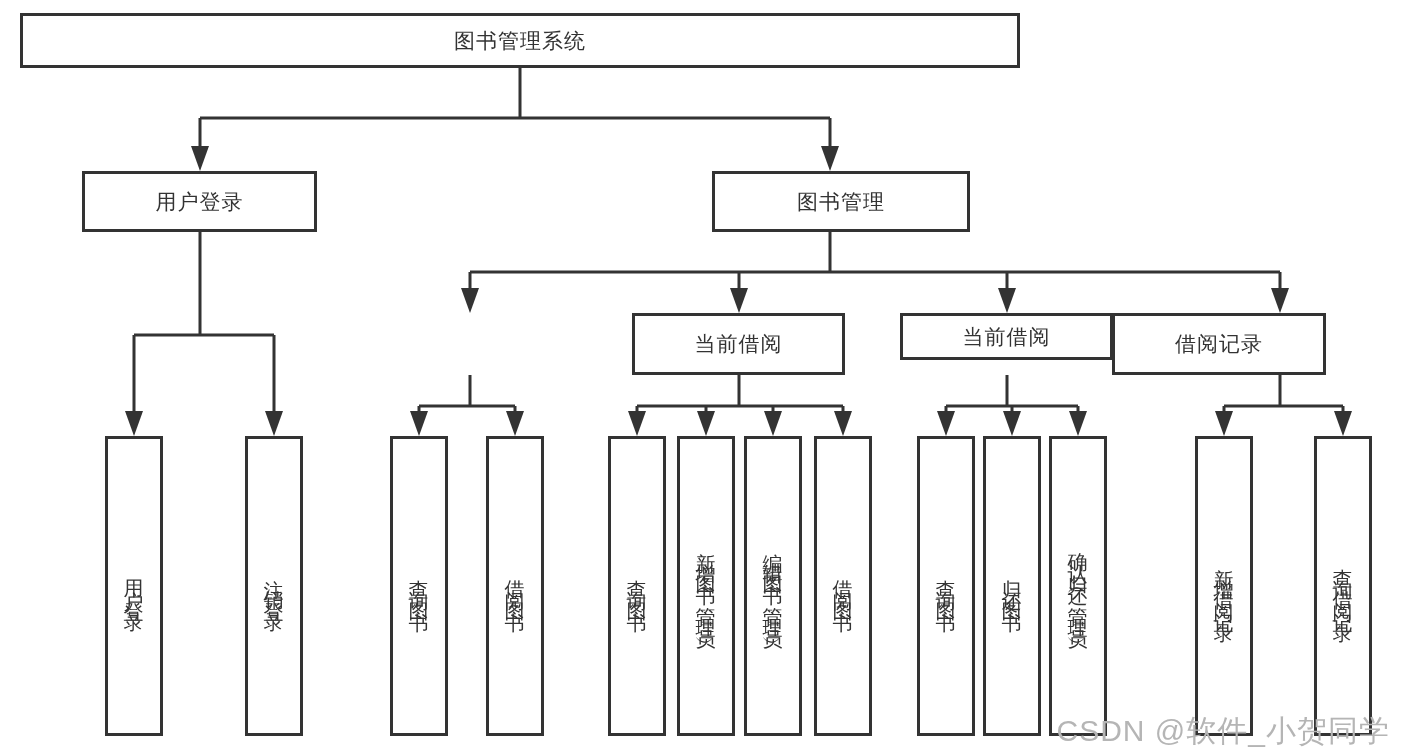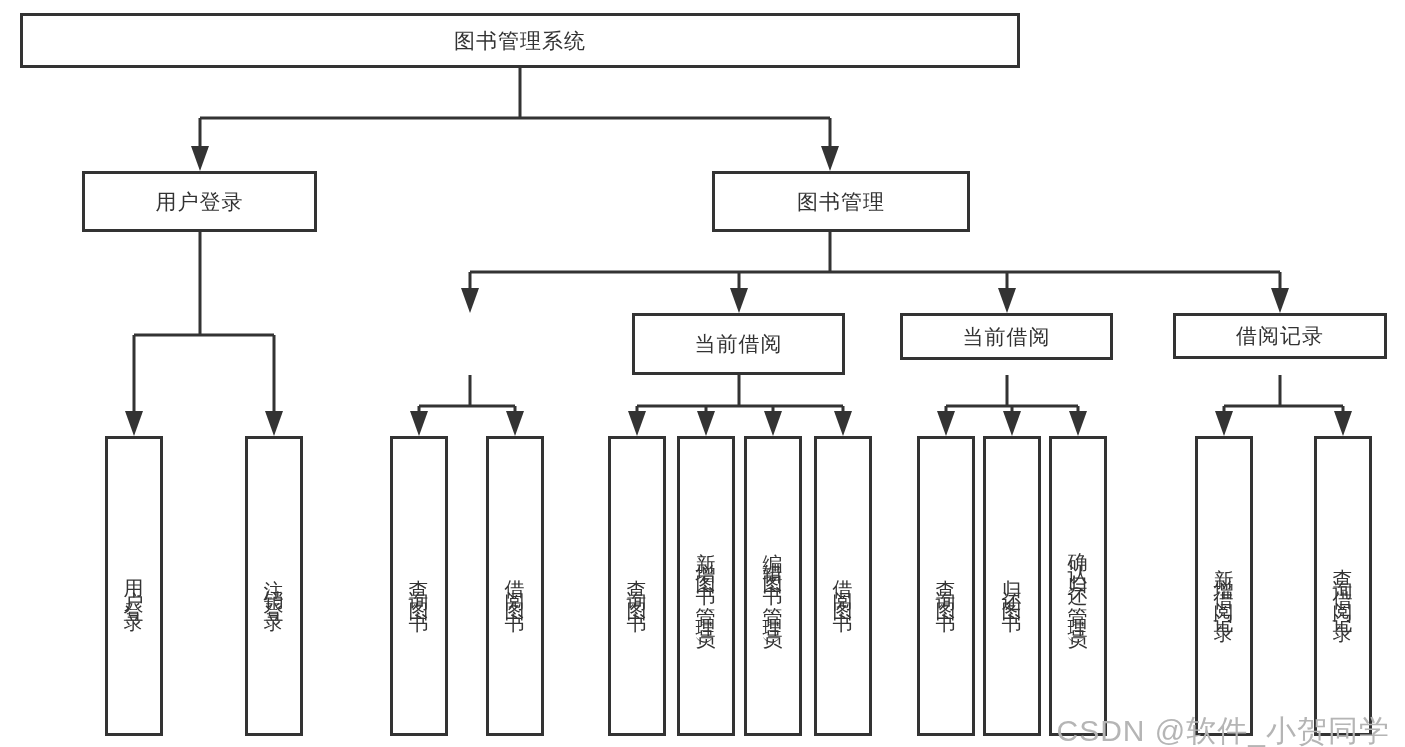--- a/index.html
+++ b/index.html
@@ -128,21 +128,21 @@
     </g>
   </svg>
 
   <div class="node h" style="left:20px;top:13px;width:1000px;height:55px">图书管理系统</div>
 
   <div class="node h" style="left:82px;top:171px;width:235px;height:61px">用户登录</div>
   <div class="node h" style="left:712px;top:171px;width:258px;height:61px">图书管理</div>
 
   <div class="node h" style="left:632px;top:313px;width:213px;height:62px">当前借阅</div>
   <div class="node h" style="left:900px;top:313px;width:213px;height:47px">当前借阅</div>
-  <div class="node h" style="left:1173px;top:313px;width:214px;height:46px">借阅记录</div>
+  <div class="node h" style="left:1112px;top:313px;width:214px;height:62px">借阅记录</div>
 
   <div class="node v" style="left:105px">用户登录</div>
   <div class="node v" style="left:245px">注销登录</div>
 
   <div class="node v" style="left:390px">查询图书</div>
   <div class="node v" style="left:486px">借阅图书</div>
 
   <div class="node v" style="left:608px">查询图书</div>
   <div class="node v" style="left:677px">新增图书（管理员）</div>
   <div class="node v" style="left:744px">编辑图书（管理员）</div>

